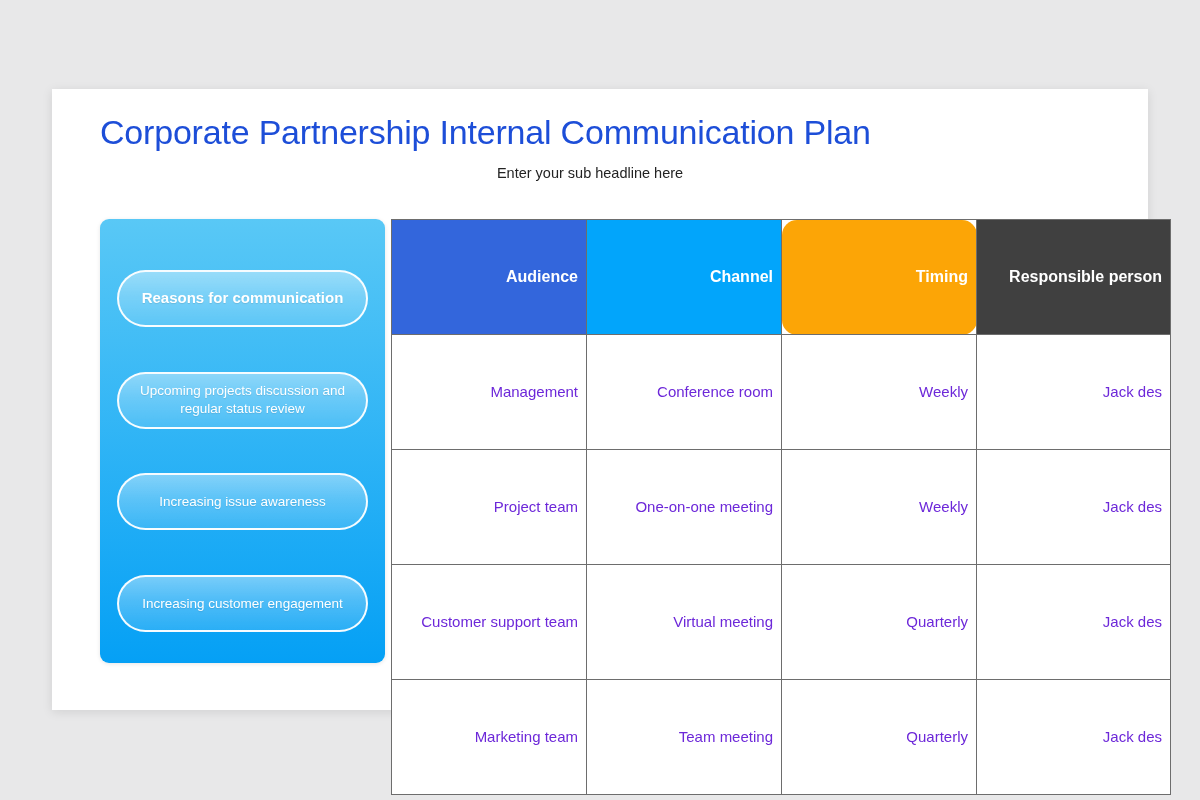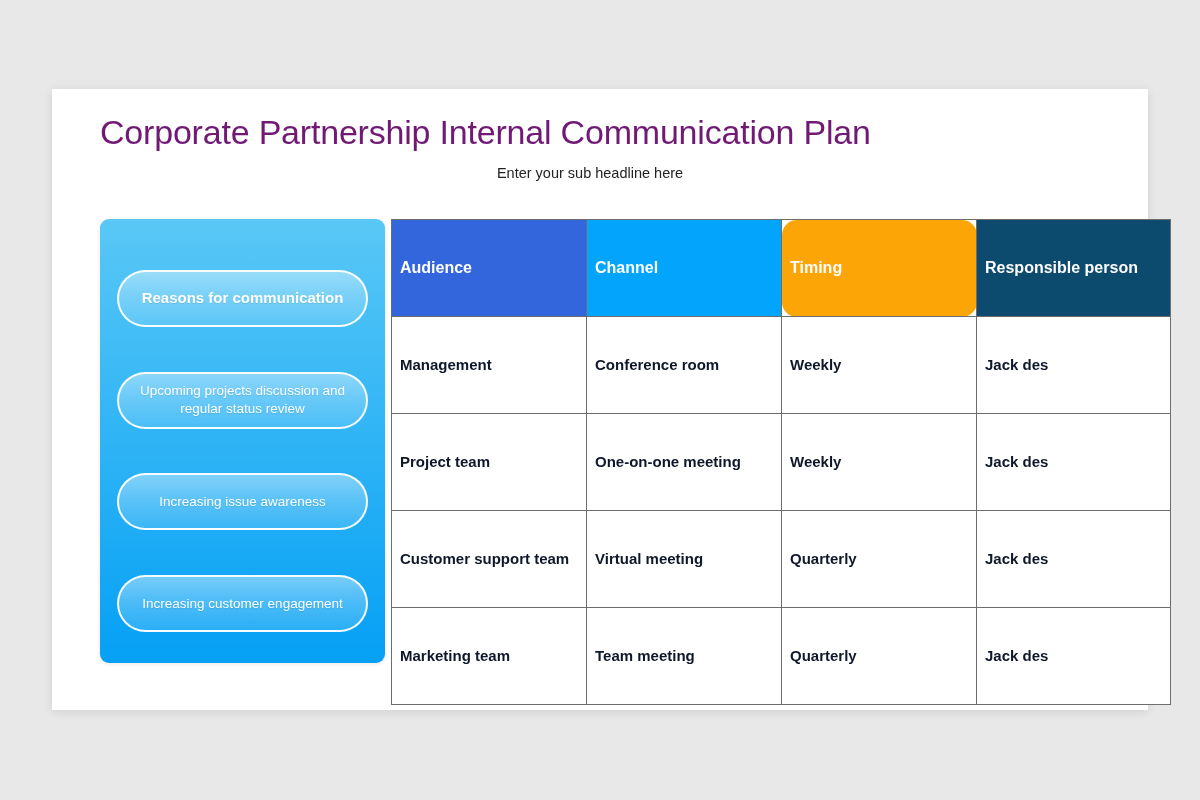--- a/index.html
+++ b/index.html
@@ -27,21 +27,21 @@
   
   #title-block {
     position: absolute;
     left: 48px;
     top: 24px;
     width: 980px;
   }
   #page-title {
     font-size: 34px;
     font-weight: 400;
-    color: #701a75;
+    color: #1d4ed8;
     letter-spacing: -0.2px;
     line-height: 1.15;
     white-space: nowrap;
   }
   #page-subtitle {
     margin-top: 13px;
     font-size: 14.5px;
     font-weight: 400;
     color: #232323;
     text-align: center;
@@ -97,38 +97,38 @@
   #comm-table {
     position: absolute;
     left: 339px;
     top: 130px;
     width: 711px;
     border-collapse: collapse;
     table-layout: fixed;
   }
   #comm-table th, #comm-table td {
     border: 1px solid #6d6d6d;
-    text-align: left;
+    text-align: right;
     vertical-align: middle;
-    padding: 4px 8px;
+    padding: 13px 8px;
   }
   #comm-table th {
     height: 88px;
     color: #ffffff;
     font-size: 16px;
     font-weight: 600;
     line-height: 1.3;
     border-color: #6d6d6d;
   }
   #comm-table td {
     height: 88px;
     background: #ffffff;
-    color: #0f172a;
+    color: #6d28d9;
     font-size: 15px;
-    font-weight: 700;
+    font-weight: 400;
     line-height: 1.3;
   }
   .col-audience { width: 178px; }
   .col-channel  { width: 178px; margin-left: 44px; }
   .col-timing   { width: 178px; border-radius: 15px; }
   .col-person   { width: 177px; }
 </style>
 </head>
 <body style="background: rgb(232, 232, 233);">
 
@@ -147,21 +147,21 @@
       <div class="pill">Increasing customer engagement</div>
     </div>
   </div>
 
   <table id="comm-table">
     <thead>
       <tr>
         <th class="col-audience" style="background: rgb(51, 102, 220);">Audience</th>
         <th class="col-channel" style="background: rgb(2, 165, 251);">Channel</th>
         <th class="col-timing" style="background: rgb(252, 165, 6);">Timing</th>
-        <th class="col-person" style="background: #0c4a6e; margin-top: 11px;">Responsible person</th>
+        <th class="col-person" style="background: #404040; margin-top: 11px;">Responsible person</th>
       </tr>
     </thead>
     <tbody>
       <tr>
         <td>Management</td>
         <td>Conference room</td>
         <td>Weekly</td>
         <td>Jack des</td>
       </tr>
       <tr>

